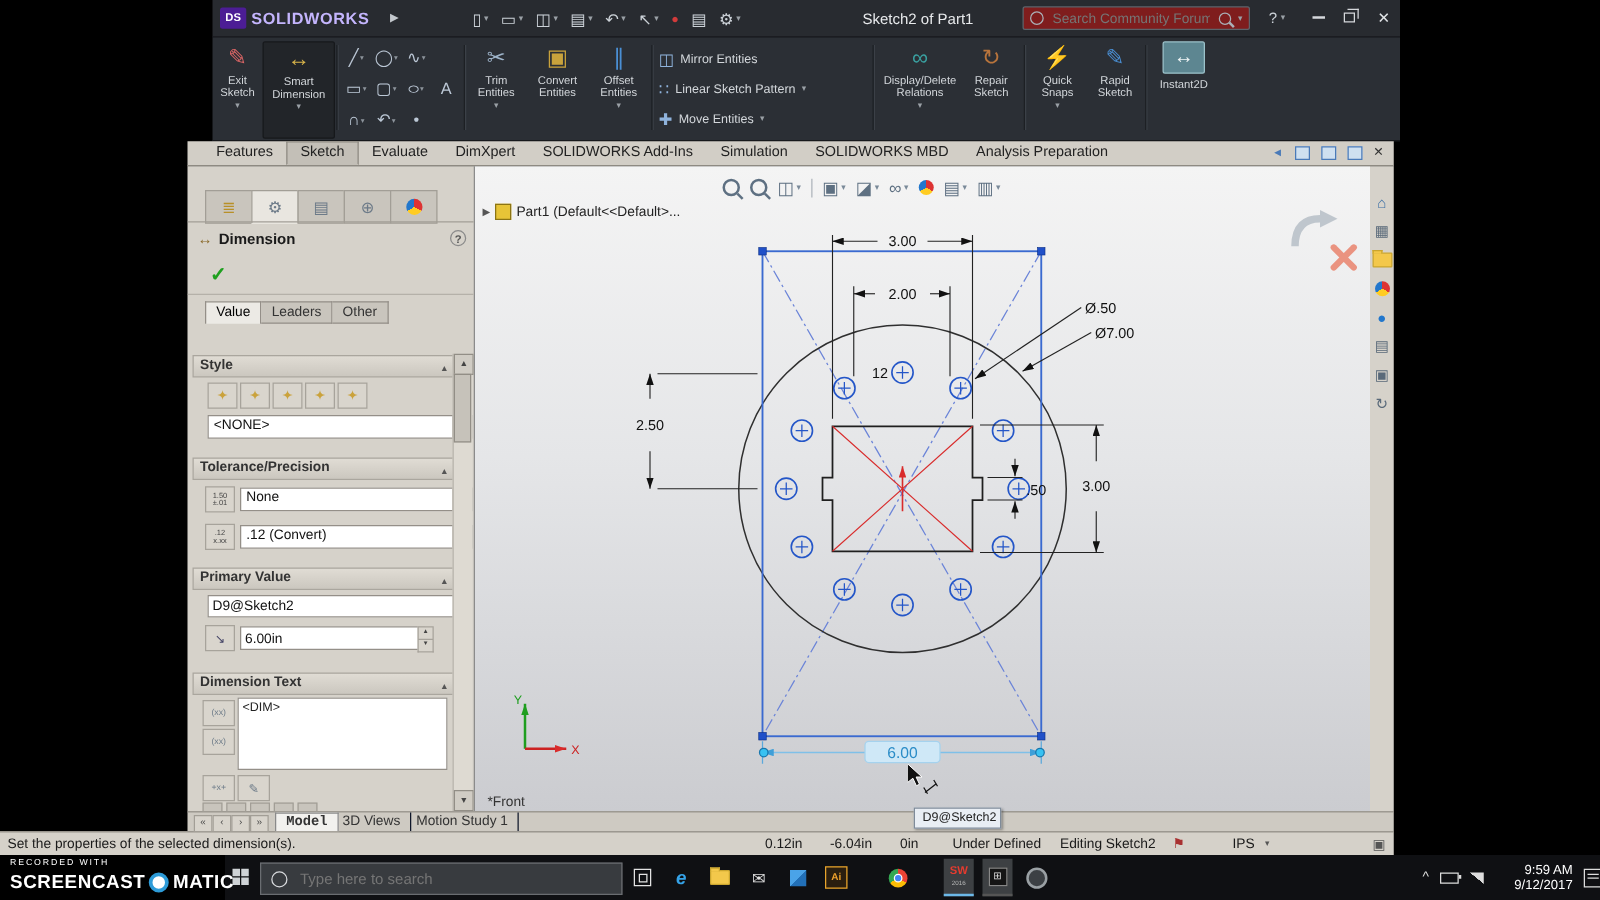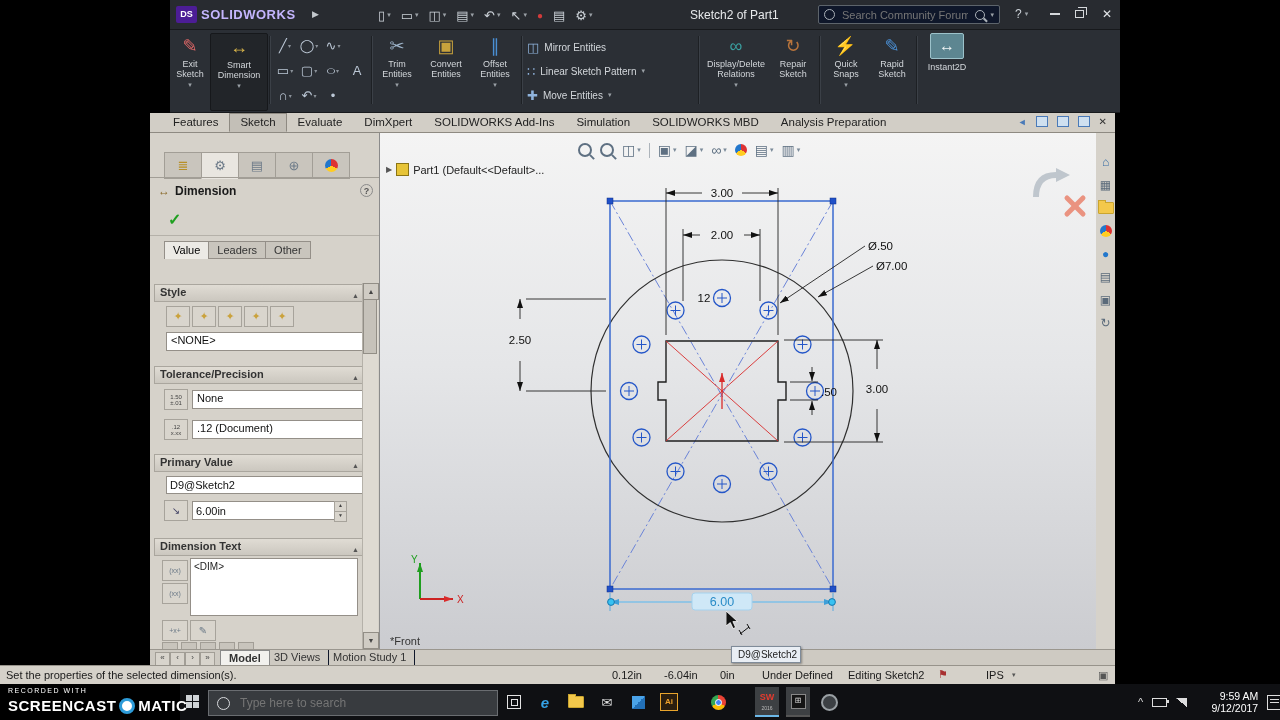--- a/index.html
+++ b/index.html
@@ -8,21 +8,21 @@
 
   
   .titlebar{left:170px;top:0;width:950px;height:30px;background:#282b30;border-bottom:1px solid #17191c;color:#dfe2e6;}
   .logo-ds{left:6px;top:6px;width:21px;height:17px;background:#4c1d95;color:#fff;font-size:9px;font-weight:bold;text-align:center;line-height:17px;border-radius:2px;}
   .logo-tx{left:31px;top:7px;font-size:13px;font-weight:bold;letter-spacing:.5px;color:#c4b5fd;}
   .tb-fly{left:142px;top:9px;font-size:9px;color:#c3c8cd;}
   .qbar{left:205px;top:0;height:30px;display:flex;align-items:center;gap:4px;}
   .qb{display:flex;align-items:center;gap:2px;padding:0 3px;height:22px;color:#ccd2d8;font-size:13px;}
   .qb .cap{font-size:7px;color:#9aa0a6;}
   .win-title{left:520px;top:8px;font-size:12px;color:#e8eaec;}
-  .srch{left:648px;top:5px;width:182px;height:19px;background:#0f172a;border:1px solid #5d646b;border-radius:2px;display:flex;align-items:center;padding:0 5px;gap:5px;}
+  .srch{left:648px;top:5px;width:182px;height:19px;background:#7f1d1d;border:1px solid #5d646b;border-radius:2px;display:flex;align-items:center;padding:0 5px;gap:5px;}
   .srch input{flex:1;background:transparent;border:none;outline:none;color:#aab1b8;font-size:11px;font-family:inherit;width:110px;}
   .ring{width:9px;height:9px;border:1.5px solid #aab1b8;border-radius:50%;}
   .mag{width:8px;height:8px;border:1.6px solid #aab1b8;border-radius:50%;position:relative;flex:none;}
   .mag::after{content:"";position:absolute;width:5px;height:1.6px;background:#aab1b8;transform:rotate(45deg);right:-4px;bottom:-2px;}
   .helpq{left:845px;top:7px;font-size:12px;color:#ccd2d8;display:flex;gap:3px;align-items:center;}
   .minb{left:880px;top:13px;width:10px;height:2px;background:#d5d8db;}
   .restoreb{left:905px;top:10px;width:9px;height:8px;border:1px solid #d5d8db;}
   .restoreb::before{content:"";position:absolute;left:2px;top:-4px;width:8px;height:7px;border:1px solid #d5d8db;border-bottom:none;border-left:none;}
   .closeb{left:932px;top:7px;font-size:12px;color:#e2e5e8;}
 
@@ -307,21 +307,21 @@
     <div class="dd" style="left:16px;top:199px;width:190px;"><span>&lt;NONE&gt;</span><span class="cap">▼</span></div>
 
     <div class="ghead" style="top:233px;"><span>Tolerance/Precision</span><span class="chev">▲</span></div>
     <div class="sib" style="left:14px;top:256px;">
         <span class="tiny2">1.50<br>±.01</span>
       </div>
     <div class="dd" style="left:42px;top:257px;width:164px;"><span>None</span><span class="cap">▼</span></div>
     <div class="sib" style="left:14px;top:286px;">
         <span class="tiny2">.12<br>x.xx</span>
       </div>
-    <div class="dd" style="left:42px;top:287px;width:164px;"><span>.12 (Document)</span><span class="cap">▼</span></div>
+    <div class="dd" style="left:42px;top:287px;width:164px;"><span>.12 (Convert)</span><span class="cap">▼</span></div>
 
     <div class="ghead" style="top:321px;"><span>Primary Value</span><span class="chev">▲</span></div>
     <input class="fin" style="left: 16px; top: 343px; width: 190px; height: 16px;" value="D9@Sketch2">
     <div class="sib" style="left:14px;top:367px;" style2="">
         <span style="font-size:10px;color:#446;">↘</span>
       </div>
     <input class="fin" style="left: 42px; top: 368px; width: 140px; height: 17px;" value="6.00in">
     <div class="t" style="left:184px;top:368px;width:13px;height:19px;">
       <div style="height:9px;background:#d9d5cd;border:1px solid #a7a39b;font-size:5px;text-align:center;line-height:7px;color:#444;">▲</div>
       <div style="height:9px;background:#d9d5cd;border:1px solid #a7a39b;border-top:none;font-size:5px;text-align:center;line-height:7px;color:#444;">▼</div>
@@ -531,21 +531,21 @@
     <div class="rico" style="top:135px;">▤</div>
     <div class="rico" style="top:158px;">▣</div>
     <div class="rico" style="top:181px;">↻</div>
   </div>
 
   <div class="t motionbar">
     <div class="navb" style="left:5px;">«</div>
     <div class="navb" style="left:20px;">‹</div>
     <div class="navb" style="left:35px;">›</div>
     <div class="navb" style="left:50px;">»</div>
-    <div class="btab act" style="left:70px;">Model</div>
+    <div class="btab act" style="left:70px;font-family:Liberation Mono, monospace;">Model</div>
     <div class="btab" style="left:116px;">3D Views</div>
     <div class="btab" style="left:175px;">Motion Study 1</div>
   </div>
 
   <div class="t statusbar">
     <span class="t" style="left:6px;top:3px;">Set the properties of the selected dimension(s).</span>
     <span class="t" style="left:612px;top:3px;">0.12in</span>
     <span class="t" style="left:664px;top:3px;">-6.04in</span>
     <span class="t" style="left:720px;top:3px;">0in</span>
     <span class="t" style="left:762px;top:3px;">Under Defined</span>

